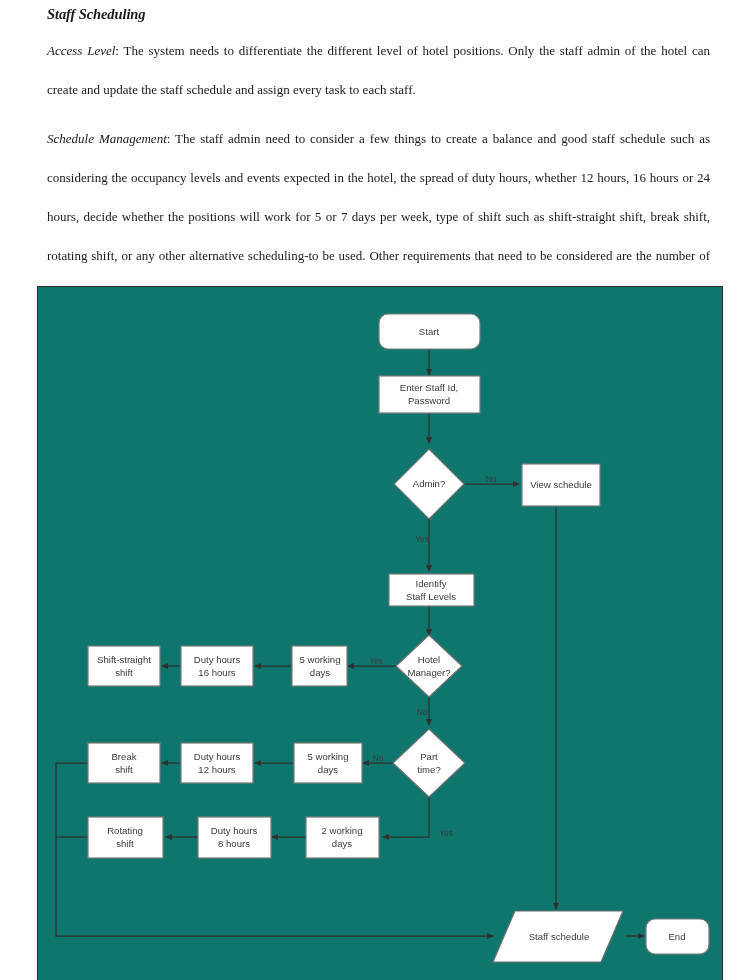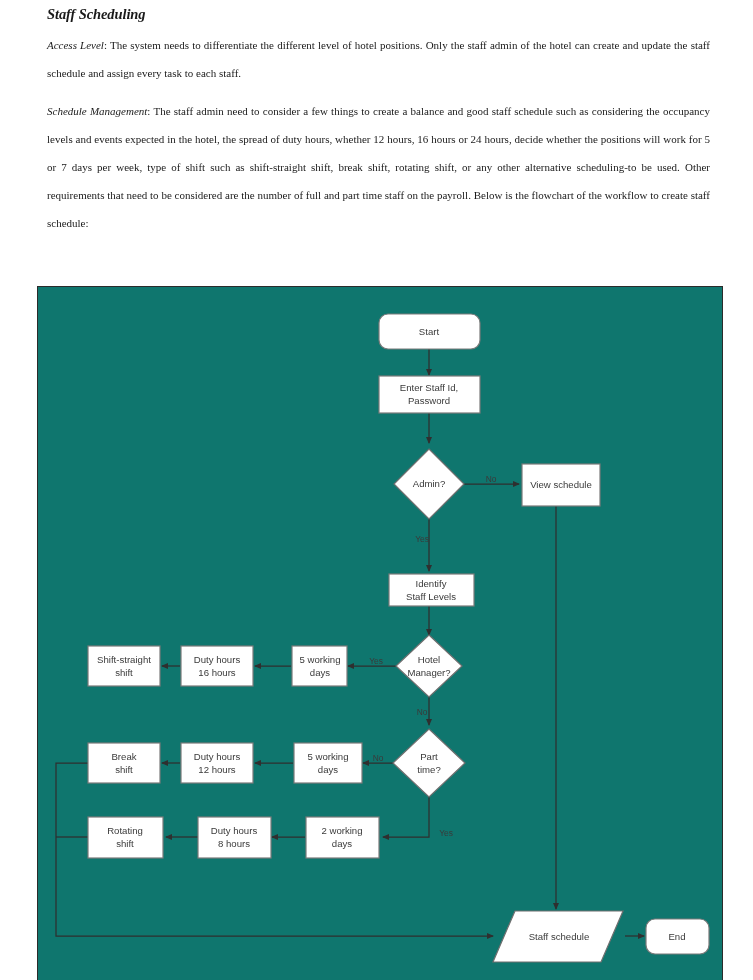--- a/index.html
+++ b/index.html
@@ -30,22 +30,22 @@
   }
   h2.section-title {
     font-family: "Liberation Serif", "DejaVu Serif", serif;
     font-size: 14.5px;
     font-weight: bold;
     font-style: italic;
     margin: 0 0 8px 0;
     letter-spacing: -0.1px;
   }
   p.para {
-    font-size: 11px;
-    line-height: 28px;
+    font-size: 13px;
+    line-height: 39px;
     margin: 0 0 10px 0;
     text-align: justify;
     text-justify: inter-word;
   }
   p.para .lead {
     font-style: italic;
   }
   .flow-frame {
     position: absolute;
     left: 37px;

